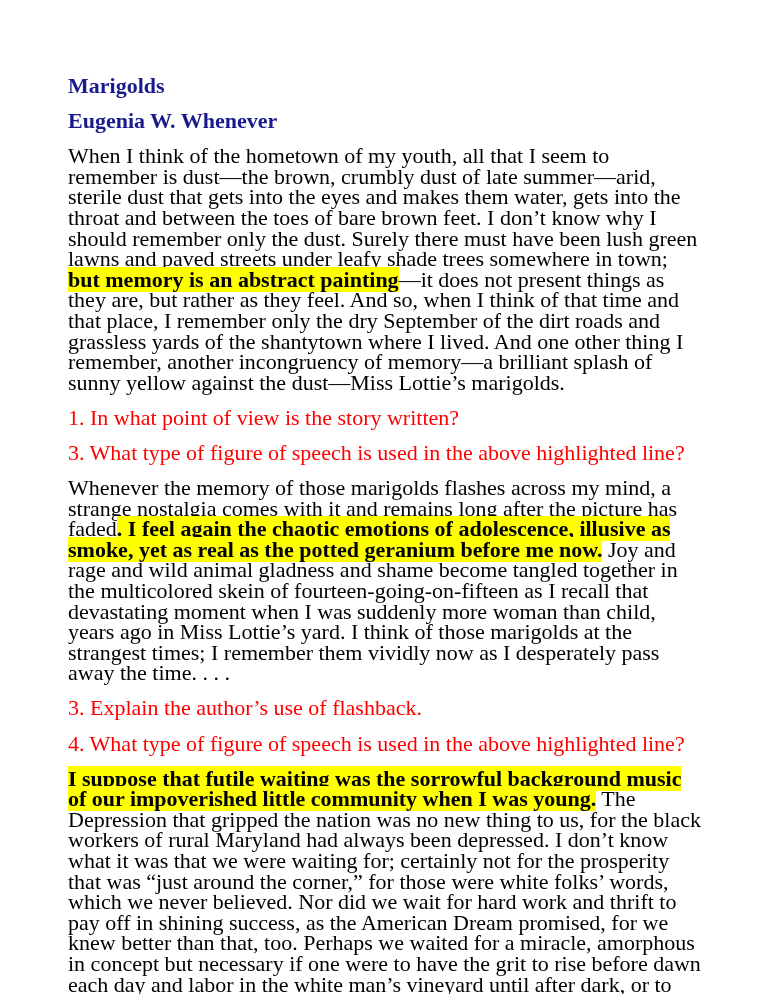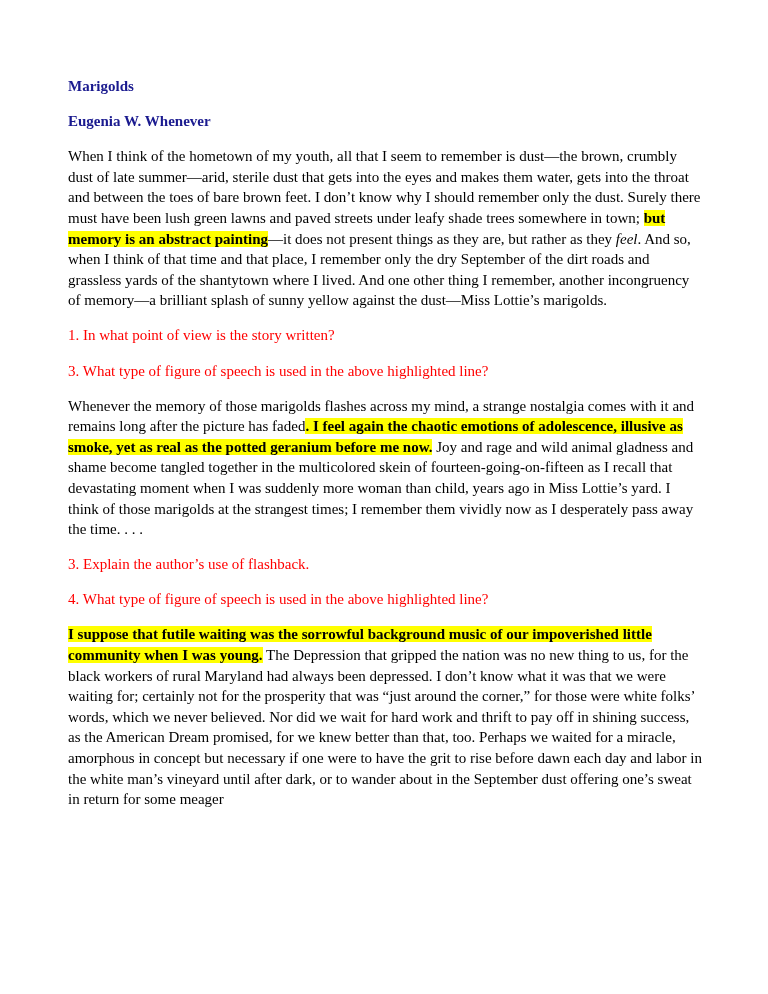--- a/index.html
+++ b/index.html
@@ -16,38 +16,37 @@
     overflow: hidden;
   }
   .page {
     position: absolute;
     left: 68px;
     top: 76px;
     width: 634px;
   }
   .block {
     margin: 0 0 14.5px 0;
-    font-size: 15px;
+    font-size: 22px;
     line-height: 20.6px;
     text-align: left;
   }
   .block.title, .block.author {
     font-weight: bold;
     color: var(--title-color, #1a1a8f);
   }
   .block.question {
     color: var(--question-color, #ff0000);
     font-family: Liberation Serif, serif;
   }
   .hl {
     background: var(--highlight-color, #ffff00);
     font-weight: bold;
   }
   .it {
-    font-style: italic;
     text-align: right;
   }
 </style>
 </head>
 <body style="background: rgb(255, 255, 255);">
 
 <div class="page">
     <p class="block title"><span>Marigolds</span></p>
     <p class="block author"><span>Eugenia W. Whenever</span></p>
     <p class="block paragraph"><span>When I think of the hometown of my youth, all that I seem to remember is dust—the brown, crumbly dust of late summer—arid, sterile dust that gets into the eyes and makes them water, gets into the throat and between the toes of bare brown feet. I don’t know why I should remember only the dust. Surely there must have been lush green lawns and paved streets under leafy shade trees somewhere in town; </span><span class="hl">but memory is an abstract painting</span><span>—it does not present things as they are, but rather as they </span><span class="it">feel</span><span>. And so, when I think of that time and that place, I remember only the dry September of the dirt roads and grassless yards of the shantytown where I lived. And one other thing I remember, another incongruency of memory—a brilliant splash of sunny yellow against the dust—Miss Lottie’s marigolds.</span></p>

